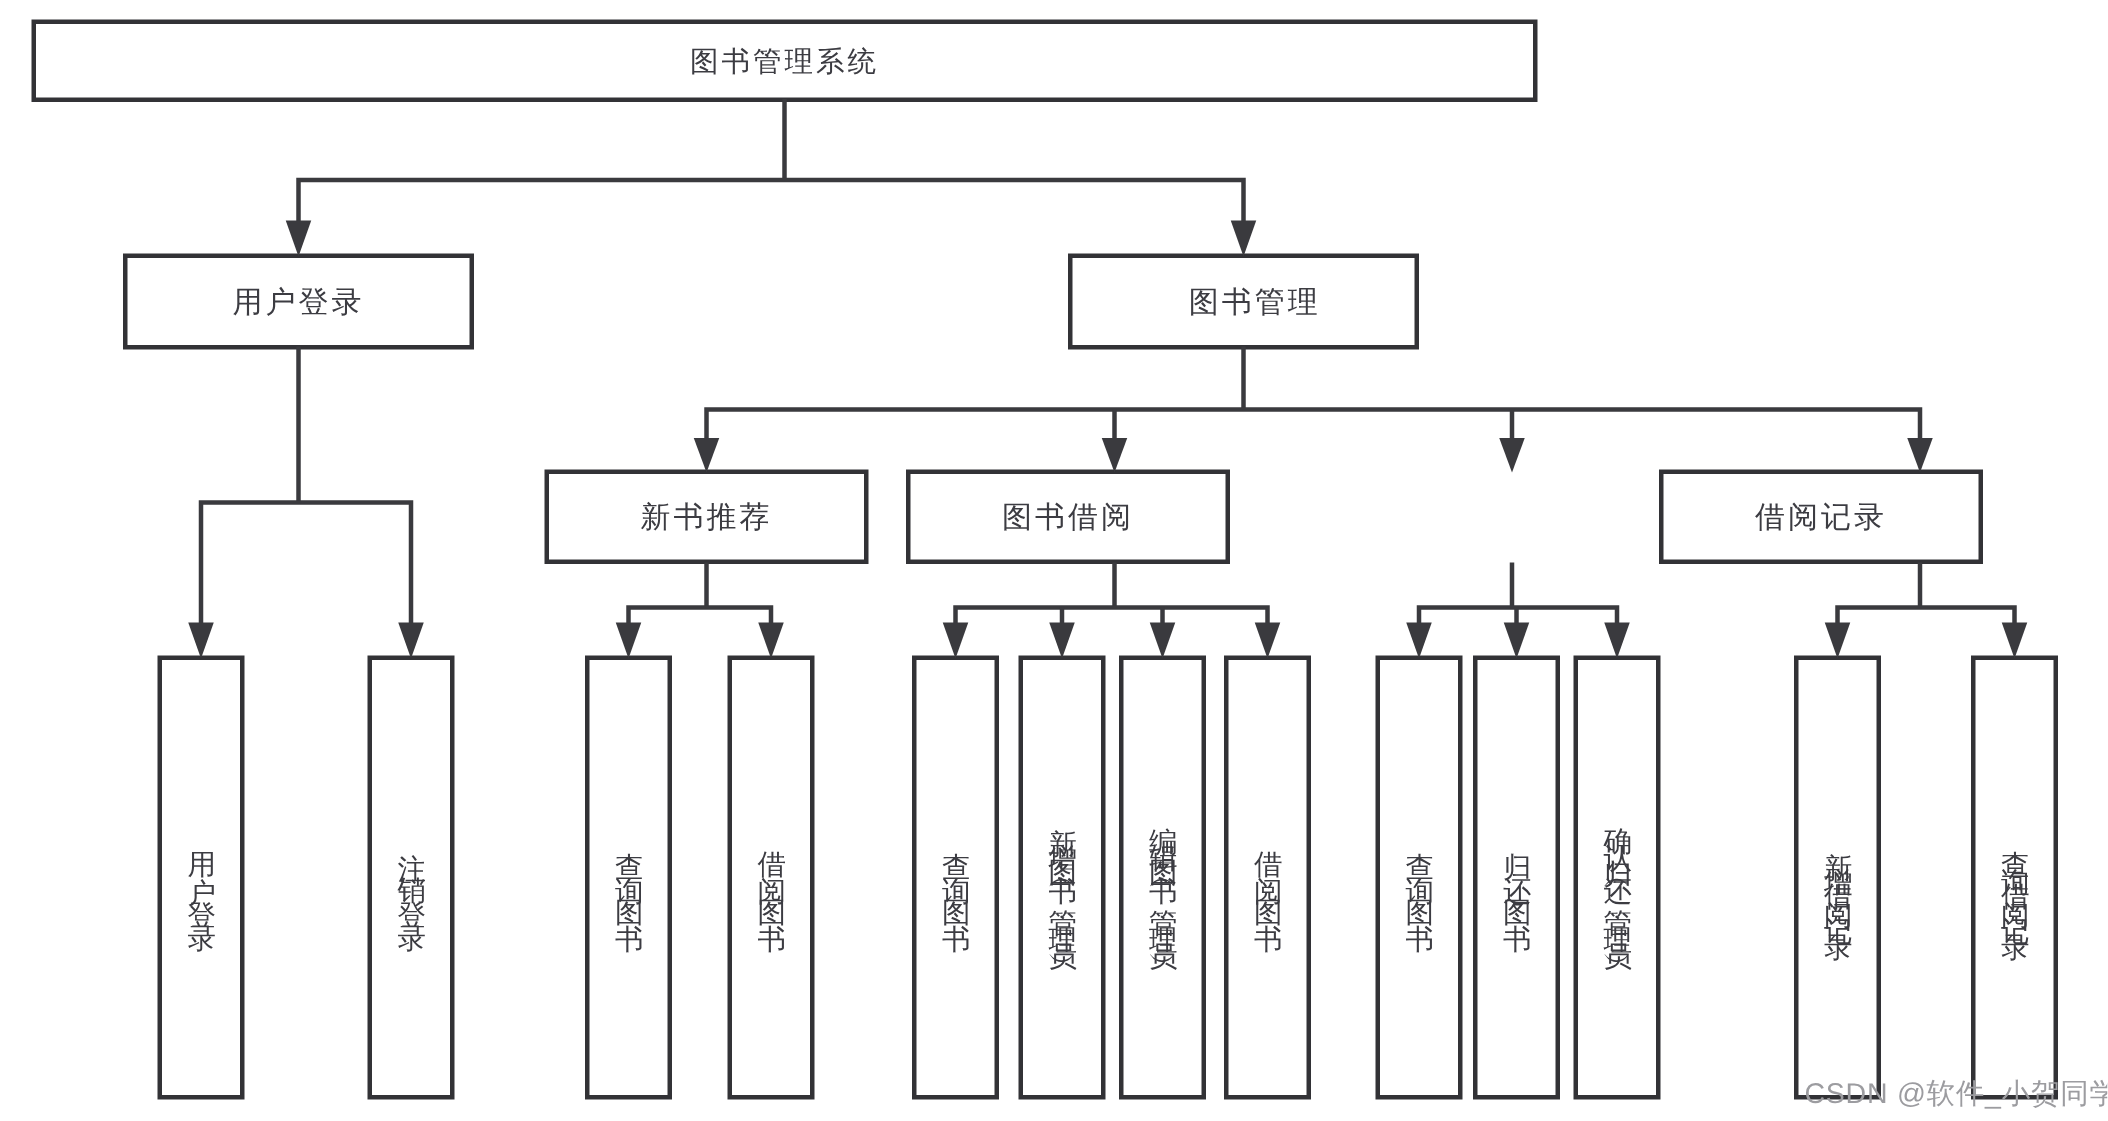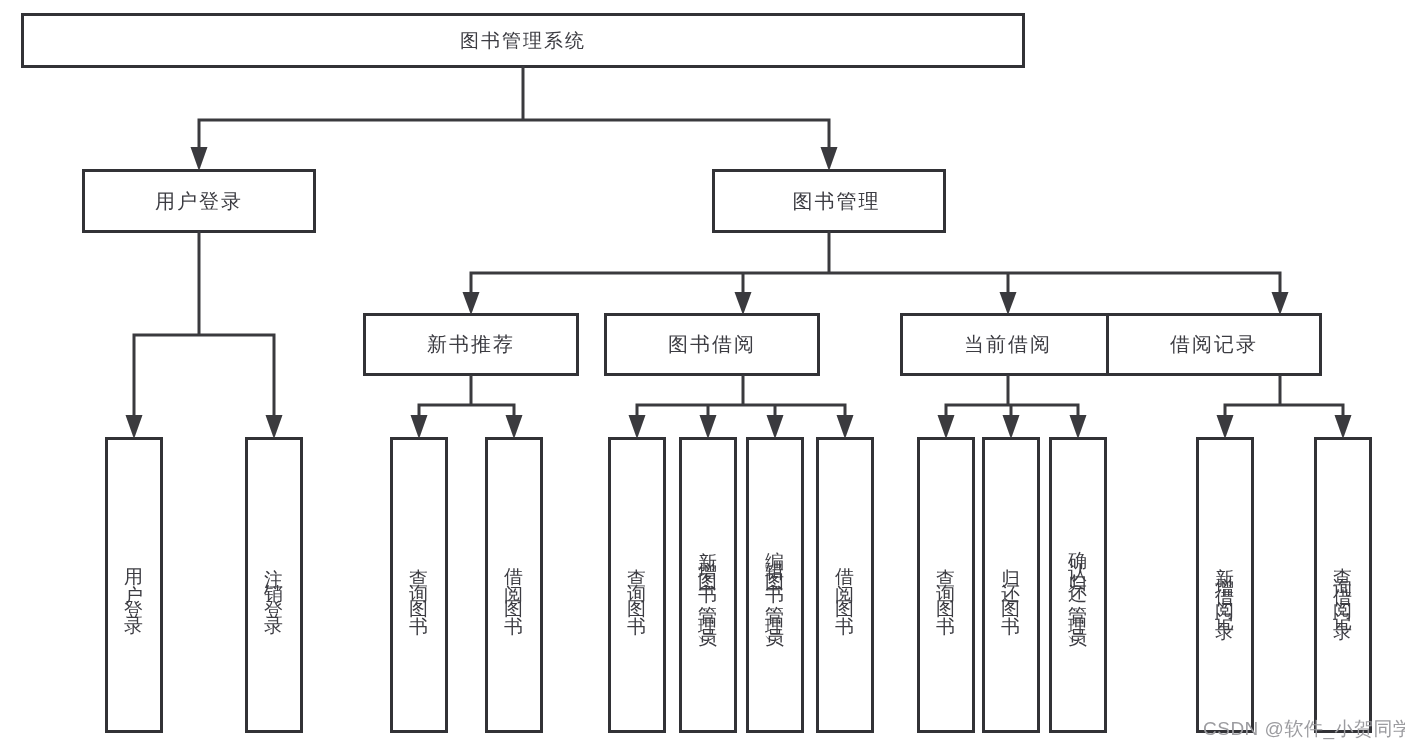--- a/index.html
+++ b/index.html
@@ -141,23 +141,20 @@
   <div class="node lvl2" style="left:712px;padding-left:15px;">
     <span>图书管理</span>
   </div>
 
   <div class="node lvl3" style="left:363px;">
     <span>新书推荐</span>
   </div>
   <div class="node lvl3" style="left:604px;">
     <span>图书借阅</span>
   </div>
-  <div class="node lvl3" style="left:900px;">
-    <span>当前借阅</span>
-  </div>
   <div class="node lvl3" style="left:1106px;">
     <span>借阅记录</span>
   </div>
 
   <div class="node leaf" style="left:105px;">
     <span class="vtext short">用户登录</span>
   </div>
   <div class="node leaf" style="left:245px;">
     <span class="vtext short">注销登录</span>
   </div>

